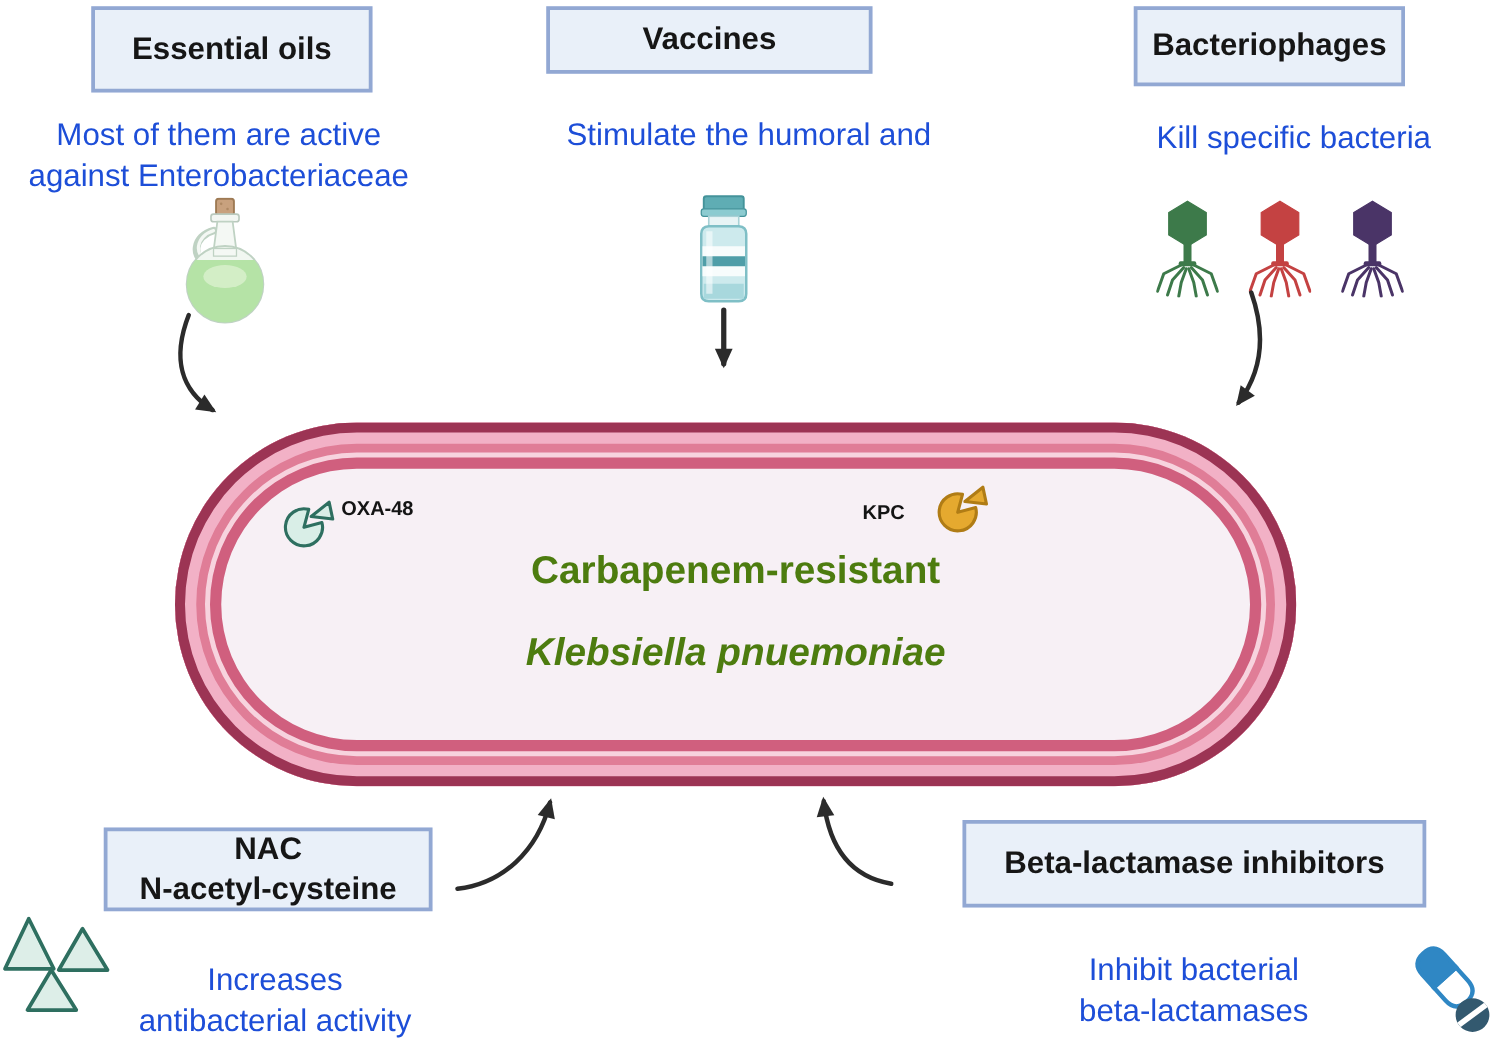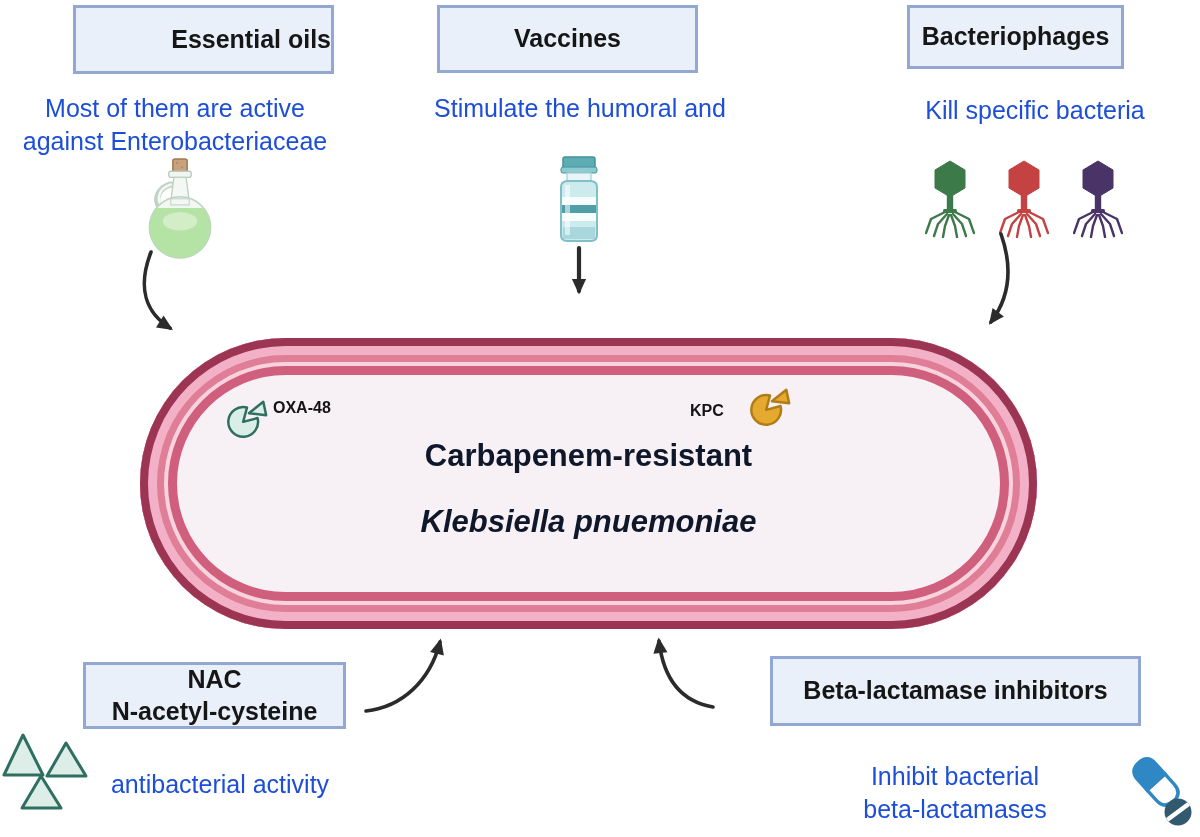--- a/index.html
+++ b/index.html
@@ -23,53 +23,53 @@
     background:#f7f0f5;
     box-shadow:
       inset 0 0 0 8px  #9c3454,
       inset 0 0 0 17px #f2b1c6,
       inset 0 0 0 24px #e07d97,
       inset 0 0 0 28px #f7d3de,
       inset 0 0 0 37px #d05f7e;
   }
   .cell-title{
     position:absolute;left:0;right:0;top:98px;text-align:center;
-    font-weight:bold;font-size:31px;line-height:1.28;color:#0f172a;
+    font-weight:bold;font-size:31px;line-height:1.28;color:#4d7c0f;
   }
   .cell-title .species{font-style:italic;margin-top:26px;}
   .enzyme-label{
     position:absolute;font-weight:bold;font-size:16px;color:#141414;white-space:nowrap;
   }
   .phage-row{position:absolute;left:925px;top:158px;display:flex;gap:24px;}
   .arrows{position:absolute;left:0;top:0;pointer-events:none;}
   .italic{}
 </style>
 </head>
 <body>
 
 <div class="canvas">
 
-  <div class="label-box" style="left:73px;top:5px;width:261px;height:69px;align-items:flex-end;">
+  <div class="label-box" style="left:73px;top:5px;width:225px;height:69px;">
     <span>Essential oils</span>
   </div>
 
-  <div class="label-box" style="left:437px;top:5px;width:261px;height:68px;">
+  <div class="label-box" style="left:437px;top:5px;width:261px;height:54px;">
     <span>Vaccines</span>
   </div>
 
   <div class="label-box" style="left:907px;top:5px;width:217px;height:64px;">
     <span>Bacteriophages</span>
   </div>
 
   <div class="desc" style="left:0px;top:92px;width:350px;">
     <div>Most of them are active</div>
     <div><span>against</span>&nbsp;<span class="italic">Enterobacteriaceae</span></div>
   </div>
 
-  <div class="desc" style="left:415px;top:92px;width:330px;">
+  <div class="desc" style="left:415px;top:92px;width:330px;text-align:right;">
     <div>Stimulate the humoral and</div>
   </div>
 
   <div class="desc" style="left:885px;top:94px;width:300px;">Kill specific bacteria</div>
 
   <svg class="icon" style="left:146px;top:158px;" width="68" height="104" viewBox="0 0 66 102">
     <rect x="26" y="1" width="14" height="13" rx="2" fill="#c8a17e" stroke="#9e7a54" stroke-width="1.5"></rect>
     <circle cx="30" cy="5" r="1" fill="#9e7a54" opacity="0.6"></circle>
       <circle cx="35" cy="9" r="1" fill="#9e7a54" opacity="0.6"></circle>
     <rect x="22" y="13" width="22" height="6" rx="2" fill="#f2f6f2" stroke="#b9c9bd" stroke-width="1.3"></rect>
@@ -163,20 +163,21 @@
   <div class="label-box" style="left:83px;top:662px;width:263px;height:67px;">
     <span>NAC</span>
     <span>N-acetyl-cysteine</span>
   </div>
 
   <div class="label-box" style="left:770px;top:656px;width:371px;height:70px;">
     <span>Beta-lactamase inhibitors</span>
   </div>
 
   <div class="desc" style="left:65px;top:768px;width:310px;">
+    <div>Increases</div>
     <div>antibacterial activity</div>
   </div>
 
   <div class="desc" style="left:800px;top:760px;width:310px;">
     <div>Inhibit bacterial</div>
     <div>beta-lactamases</div>
   </div>
 
   <svg class="icon" style="left:2px;top:733px;" width="100" height="85" viewBox="0 0 100 85">
     <g fill="#ddeee8" stroke="#2e6f60" stroke-width="3" stroke-linejoin="round">

